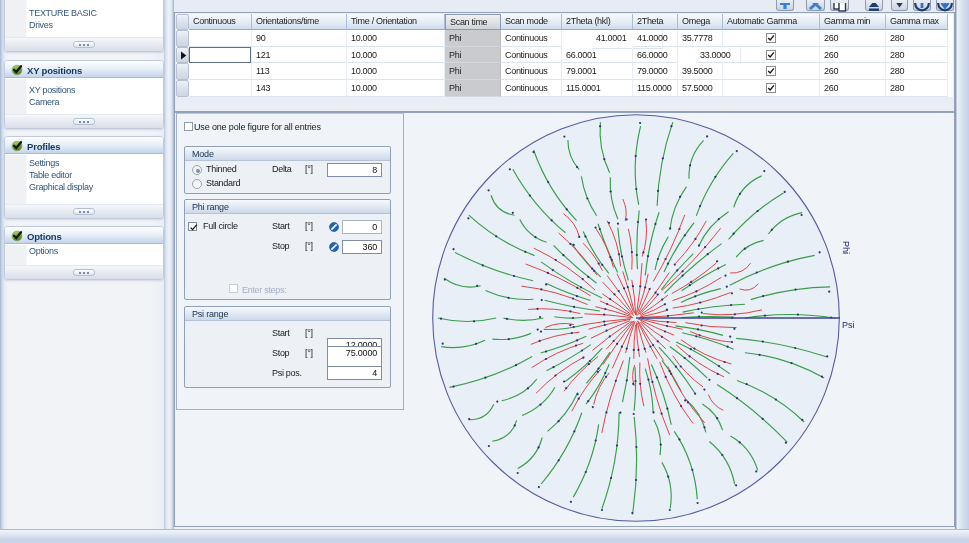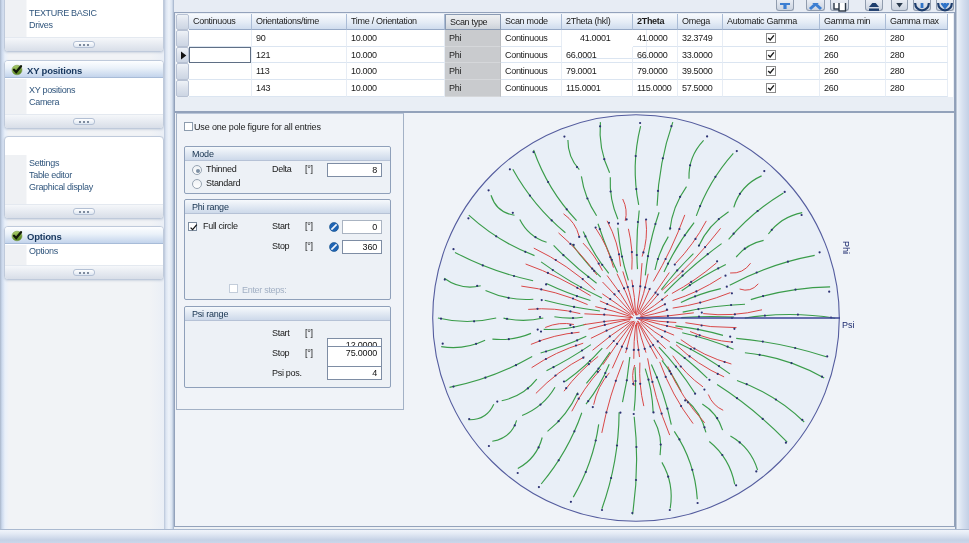--- a/index.html
+++ b/index.html
@@ -55,20 +55,33 @@
       <div class="tx">XY positions</div>
     </div>
     <div class="pbody" style="top:18px;bottom:14px"></div>
     <div class="pfoot">
       <div class="grip"><i></i><i></i><i></i></div>
     </div>
   </div>
 <div class="t sb-item" style="left:29px;top:84.5px;">XY positions</div>
 <div class="t sb-item" style="left:29px;top:96.8px;">Camera</div>
 <div class="panel" style="top:136px;height:83px">
+    <div class="phead">
+      <svg width="13" height="13" viewBox="0 0 13 13">
+<defs>
+          <linearGradient id="gc" x1="0" y1="0" x2="0.4" y2="1">
+<stop offset="0" stop-color="#b8d878"></stop>
+            <stop offset="1" stop-color="#55841e"></stop>
+          </linearGradient>
+        </defs>
+<ellipse cx="6" cy="7" rx="5" ry="4.8" fill="url(#gc)" stroke="#7a9a4a" stroke-width="0.6"></ellipse>
+<path d="M3 6.8 L5.2 9 L10 3.2" stroke="#101808" stroke-width="2.3" fill="none" stroke-linecap="round"></path>
+</svg>
+      <div class="tx">Profiles</div>
+    </div>
     <div class="pbody" style="top:18px;bottom:14px"></div>
     <div class="pfoot">
       <div class="grip"><i></i><i></i><i></i></div>
     </div>
   </div>
 <div class="t sb-item" style="left:29px;top:157.5px;">Settings</div>
 <div class="t sb-item" style="left:29px;top:169.8px;">Table editor</div>
 <div class="t sb-item" style="left:29px;top:182.10000000000002px;">Graphical display</div>
 <div class="panel" style="top:226px;height:54px">
     <div class="phead">
@@ -123,56 +136,56 @@
 <div class="abs" style="left:936px;top:0;width:18px;height:12px;overflow:hidden"><svg width="18" height="11" viewBox="0 0 18 11">
       <circle cx="9" cy="0.5" r="6.8" fill="none" stroke="#1d3d6d" stroke-width="2.2"></circle>
       <path d="M9 -3 V3.5 M5.5 0 L9 4.5 L12.5 0" stroke="#2f73c8" stroke-width="2.4" fill="none"></path>
     </svg></div>
 <div class="abs" style="left:174px;top:13px;width:781px;height:99px;background:#e9eef5;border:1px solid #93a2bb;border-top:none"></div>
 <div class="abs" style="left:176px;top:14px;width:777px;height:83px;background:#fff"></div>
 <div class="rh" style="left:176px;top:14px;width:13px;height:16px"></div>
 <div class="th" style="left:189px;top:14px;width:63px;height:16px;">Continuous</div>
 <div class="th" style="left:252px;top:14px;width:95px;height:16px;">Orientations/time</div>
 <div class="th" style="left:347px;top:14px;width:98px;height:16px;">Time / Orientation</div>
-<div class="th" style="left:445px;top:14px;width:56px;height:16px;background:linear-gradient(180deg,#eef0f2 0%,#dfe2e6 55%,#ccd2da 100%);border:1px solid #8a9ab2;line-height:14px;">Scan type</div>
+<div class="th" style="left:445px;top:14px;width:56px;height:16px;background:linear-gradient(180deg,#eef0f2 0%,#dfe2e6 55%,#ccd2da 100%);border:1px solid #8a9ab2;line-height:14px;">Scan time</div>
 <div class="th" style="left:501px;top:14px;width:61px;height:16px;">Scan mode</div>
 <div class="th" style="left:562px;top:14px;width:71px;height:16px;">2Theta (hkl)</div>
-<div class="th" style="left:633px;top:14px;width:45px;height:16px;font-weight:bold;">2Theta</div>
+<div class="th" style="left:633px;top:14px;width:45px;height:16px;">2Theta</div>
 <div class="th" style="left:678px;top:14px;width:45px;height:16px;">Omega</div>
 <div class="th" style="left:723px;top:14px;width:97px;height:16px;">Automatic Gamma</div>
 <div class="th" style="left:820px;top:14px;width:66px;height:16px;">Gamma min</div>
 <div class="th" style="left:886px;top:14px;width:62px;height:16px;">Gamma max</div>
 <div class="rh" style="left:176px;top:30px;width:13px;height:17px"></div>
 <div class="td" style="left:189px;top:30px;width:63px;height:17px"></div>
 <div class="td" style="left:252px;top:30px;width:95px;height:17px">90</div>
 <div class="td" style="left:347px;top:30px;width:98px;height:17px">10.000</div>
 <div class="td gray" style="left:445px;top:30px;width:56px;height:17px">Phi</div>
 <div class="td" style="left:501px;top:30px;width:61px;height:17px">Continuous</div>
-<div class="td" style="left:576px;top:30px;width:71px;height:29px">41.0001</div>
+<div class="td" style="left:592px;top:30px;width:71px;height:19px">41.0001</div>
 <div class="td" style="left:633px;top:30px;width:45px;height:17px">41.0000</div>
-<div class="td" style="left:678px;top:30px;width:45px;height:17px">32.3749</div>
+<div class="td" style="left:678px;top:30px;width:45px;height:17px">35.7778</div>
 <div class="td" style="left:723px;top:30px;width:97px;height:17px"></div>
 <svg class="abs" style="left:766px;top:33px" width="10" height="10" viewBox="0 0 10 10">
     <rect x="0.5" y="0.5" width="9" height="9" fill="#fff" stroke="#8a8a8a" stroke-width="1"></rect>
     <path d="M2.2 5 L4.2 7 L7.9 2.4" stroke="#1a1a1a" stroke-width="1.4" fill="none"></path>
   </svg>
 <div class="td" style="left:820px;top:30px;width:66px;height:17px">260</div>
 <div class="td" style="left:886px;top:30px;width:62px;height:17px">280</div>
 <div class="rh" style="left:176px;top:47px;width:13px;height:16px"></div>
 <svg class="abs" style="left:180px;top:51px" width="7" height="9" viewBox="0 0 7 9">
     <path d="M1 0.5 L6.3 4.5 L1 8.5 Z" fill="#111"></path>
   </svg>
 <div class="td" style="left:189px;top:47px;width:63px;height:16px"></div>
 <div class="td" style="left:252px;top:47px;width:95px;height:16px">121</div>
 <div class="td" style="left:347px;top:47px;width:98px;height:16px">10.000</div>
 <div class="td gray" style="left:445px;top:47px;width:56px;height:16px">Phi</div>
 <div class="td" style="left:501px;top:47px;width:61px;height:16px">Continuous</div>
 <div class="td" style="left:562px;top:47px;width:71px;height:16px">66.0001</div>
 <div class="td" style="left:633px;top:47px;width:45px;height:16px">66.0000</div>
-<div class="td" style="left:678px;top:47px;width:45px;height:16px">33.0000</div>
+<div class="td" style="left:696px;top:47px;width:45px;height:16px">33.0000</div>
 <div class="td" style="left:723px;top:47px;width:97px;height:16px"></div>
 <svg class="abs" style="left:766px;top:50px" width="10" height="10" viewBox="0 0 10 10">
     <rect x="0.5" y="0.5" width="9" height="9" fill="#fff" stroke="#8a8a8a" stroke-width="1"></rect>
     <path d="M2.2 5 L4.2 7 L7.9 2.4" stroke="#1a1a1a" stroke-width="1.4" fill="none"></path>
   </svg>
 <div class="td" style="left:820px;top:47px;width:66px;height:16px">260</div>
 <div class="td" style="left:886px;top:47px;width:62px;height:16px">280</div>
 <div class="abs" style="left:189px;top:47px;width:62px;height:16px;background:#fff;border:1px solid #5f6f85"></div>
 <div class="rh" style="left:176px;top:63px;width:13px;height:17px"></div>
 <div class="td" style="left:189px;top:63px;width:63px;height:17px"></div>

